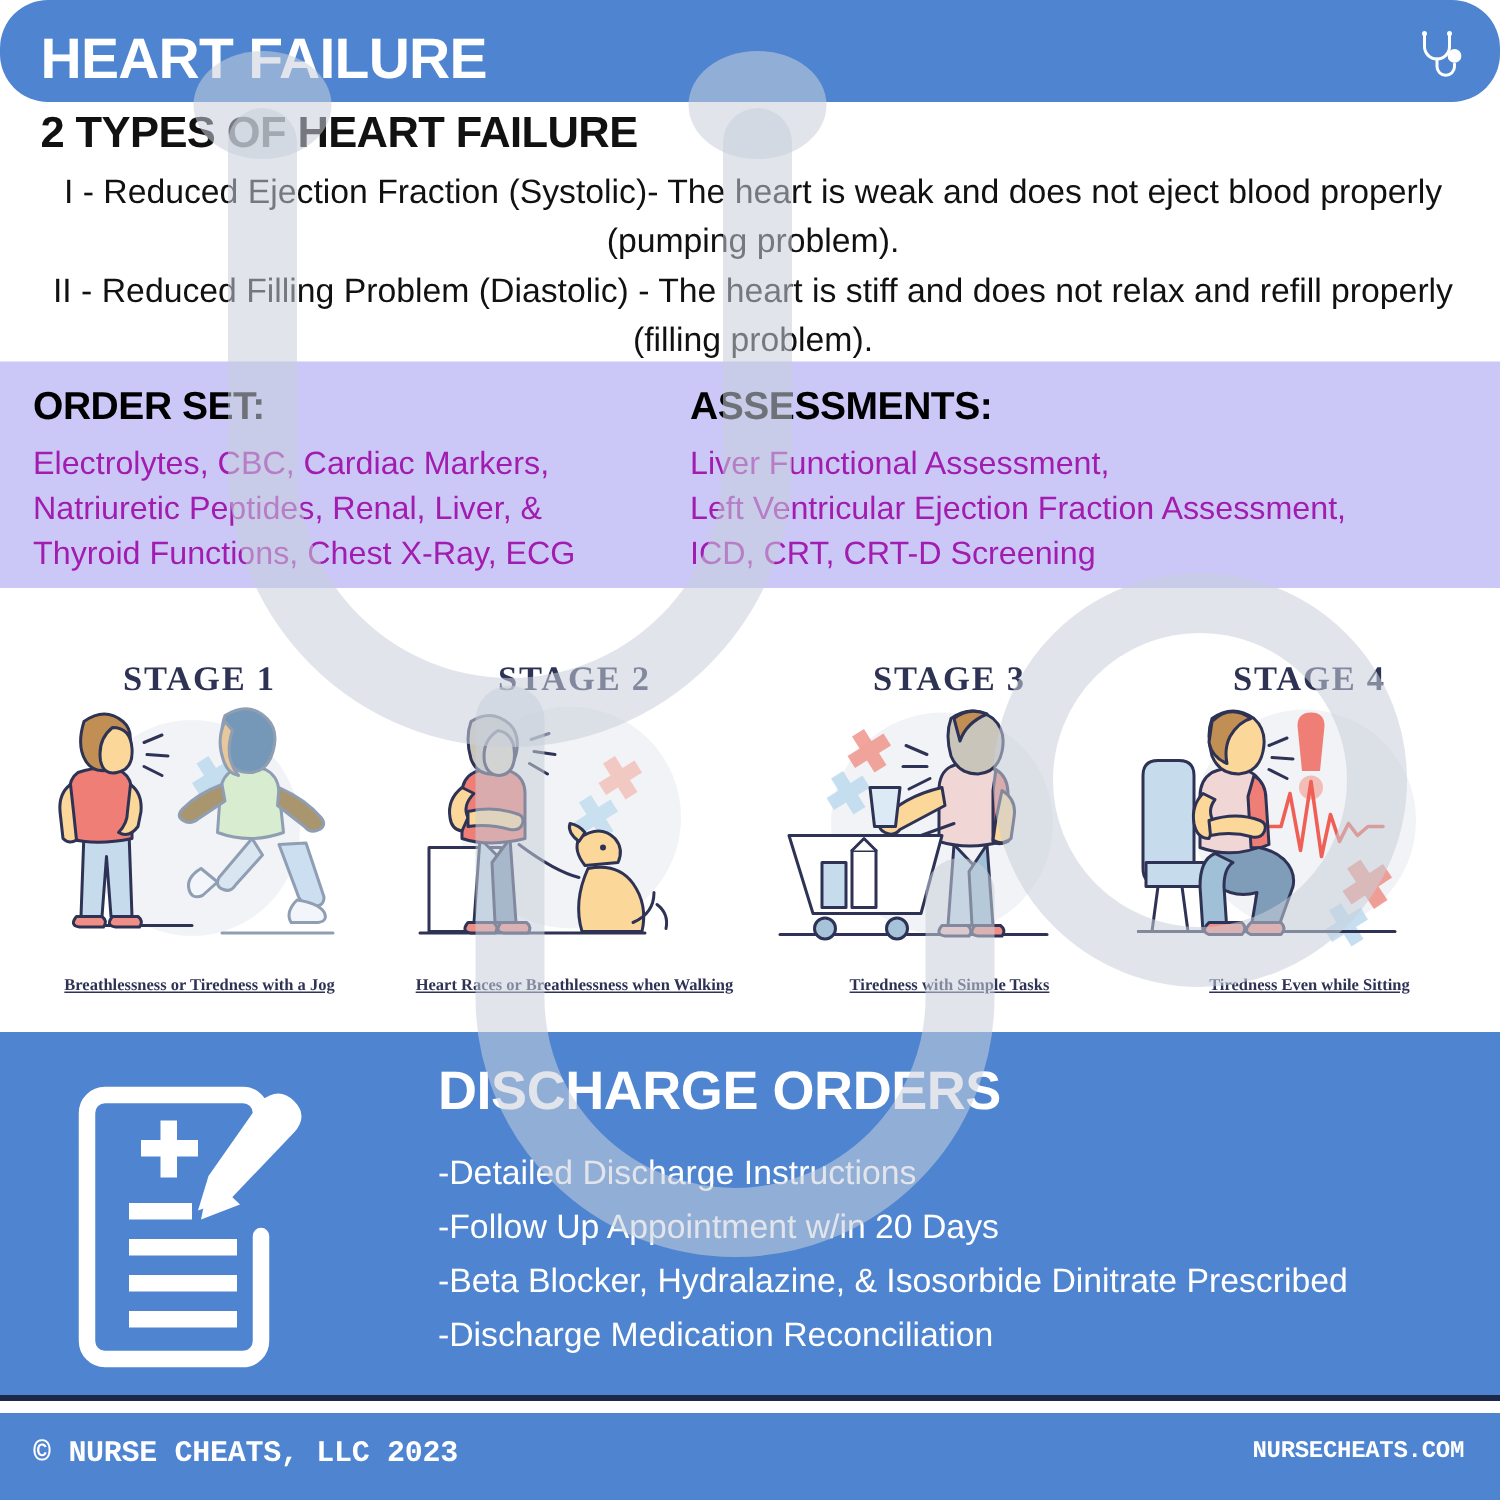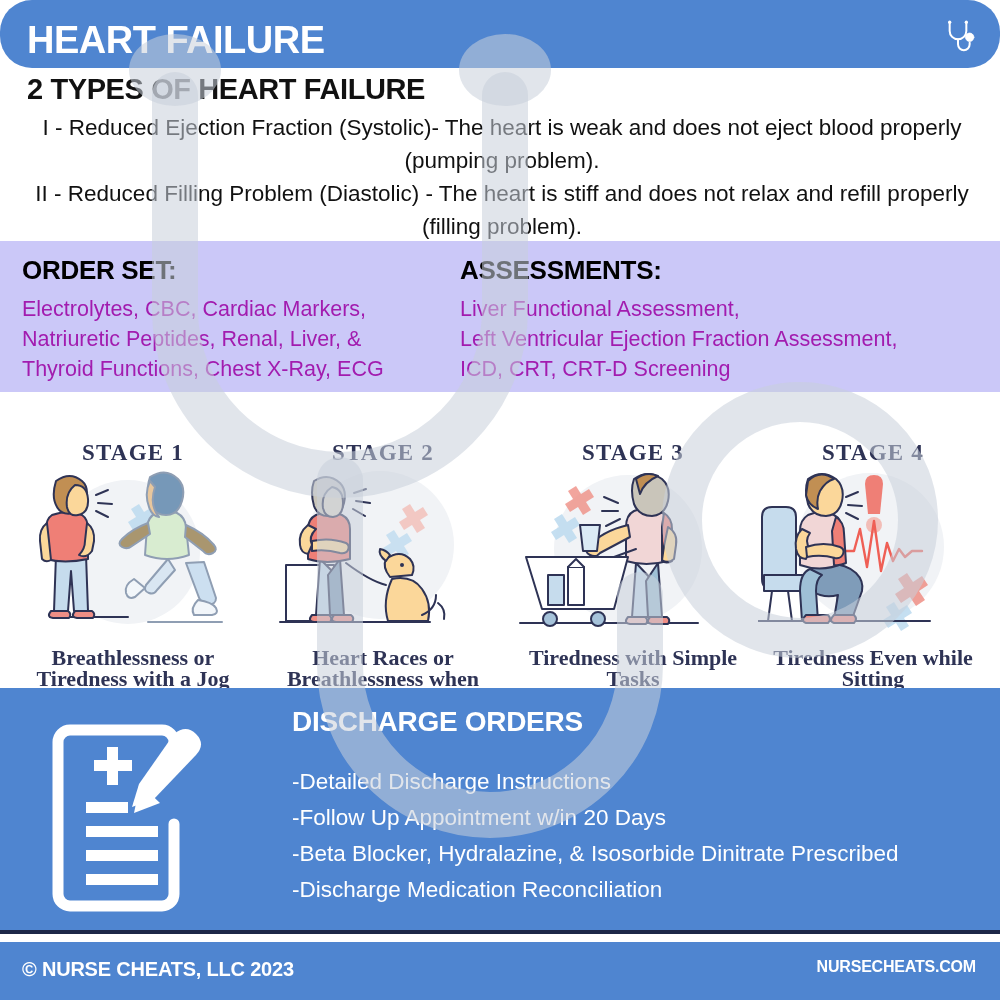--- a/index.html
+++ b/index.html
@@ -75,51 +75,51 @@
     font-family:"Liberation Serif", serif;
     font-size:23px;font-weight:bold;color:#2e3355;
     letter-spacing:1.2px;
   }
   .stage-art{
     position:absolute;top:42px;left:10px;width:230px;height:175px;
   }
   .stage-caption{
     position:absolute;top:222px;left:5px;width:240px;text-align:center;
     font-family:"Liberation Serif", serif;
-    font-size:22px;font-weight:bold;color:#2e3355;line-height:21px;
+    font-size:11px;font-weight:bold;color:#2e3355;line-height:21px;text-decoration:underline;
   }
   .stages-rule{
     position:absolute;left:0;bottom:0;width:1000px;height:3px;background:#27304f;
   }
 
   
   .discharge{
     position:absolute;left:0;top:688px;width:1000px;height:242px;
     background:#4f85d0;z-index:2;
   }
   .discharge-icon{
     position:absolute;left:52px;top:14px;width:190px;height:215px;
   }
   .discharge-title{
     position:absolute;left:292px;top:18px;
-    font-size:28px;font-weight:bold;color:#ffffff;letter-spacing:-0.3px;
+    font-size:36px;font-weight:bold;color:#ffffff;letter-spacing:-0.3px;
   }
   .discharge-list{
     position:absolute;left:292px;top:76px;width:700px;
     font-size:22.5px;color:#ffffff;line-height:36px;
   }
   .discharge-list div{white-space:nowrap;}
   .discharge-rule{
     position:absolute;left:0;top:930px;width:1000px;height:4px;background:#1d2748;z-index:3;
   }
 
   
   .footer{
     position:absolute;left:0;top:942px;width:1000px;height:58px;
-    background:#4f85d0;z-index:2;
+    background:#4f85d0;z-index:2;font-family:Liberation Mono, monospace;
   }
   .footer-left{
     position:absolute;left:22px;top:16px;
     font-size:20px;font-weight:bold;color:#ffffff;letter-spacing:-0.2px;
   }
   .footer-right{
     position:absolute;right:24px;top:16px;
     font-size:16px;font-weight:bold;color:#ffffff;letter-spacing:-0.2px;
   }
 </style>

